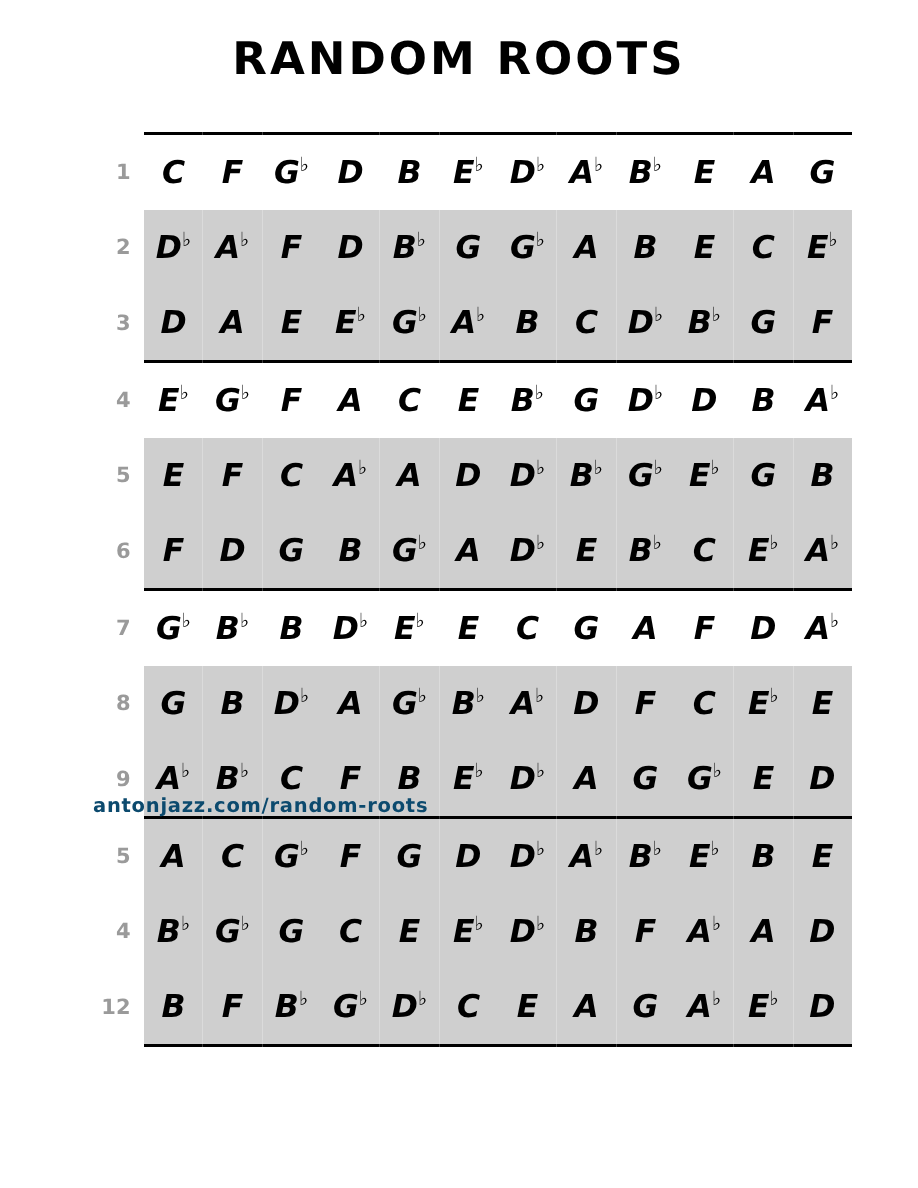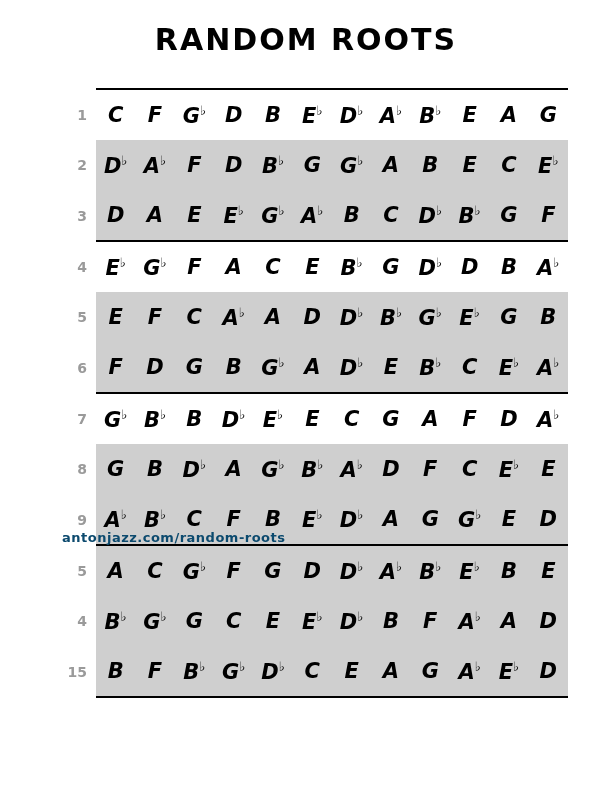--- a/index.html
+++ b/index.html
@@ -263,21 +263,21 @@
             <td class="note colgrp">E</td>
             <td class="note"><span>E</span><span class="acc">♭</span></td>
             <td class="note"><span>D</span><span class="acc">♭</span></td>
             <td class="note">B</td>
             <td class="note colgrp">F</td>
             <td class="note"><span>A</span><span class="acc">♭</span></td>
             <td class="note">A</td>
             <td class="note lastcol">D</td>
           </tr>
           <tr class="shaded lastrow">
-            <td class="rownum">15</td>
+            <td class="rownum">12</td>
             <td class="note firstcol">B</td>
             <td class="note">F</td>
             <td class="note"><span>B</span><span class="acc">♭</span></td>
             <td class="note"><span>G</span><span class="acc">♭</span></td>
             <td class="note colgrp"><span>D</span><span class="acc">♭</span></td>
             <td class="note">C</td>
             <td class="note">E</td>
             <td class="note">A</td>
             <td class="note colgrp">G</td>
             <td class="note"><span>A</span><span class="acc">♭</span></td>

